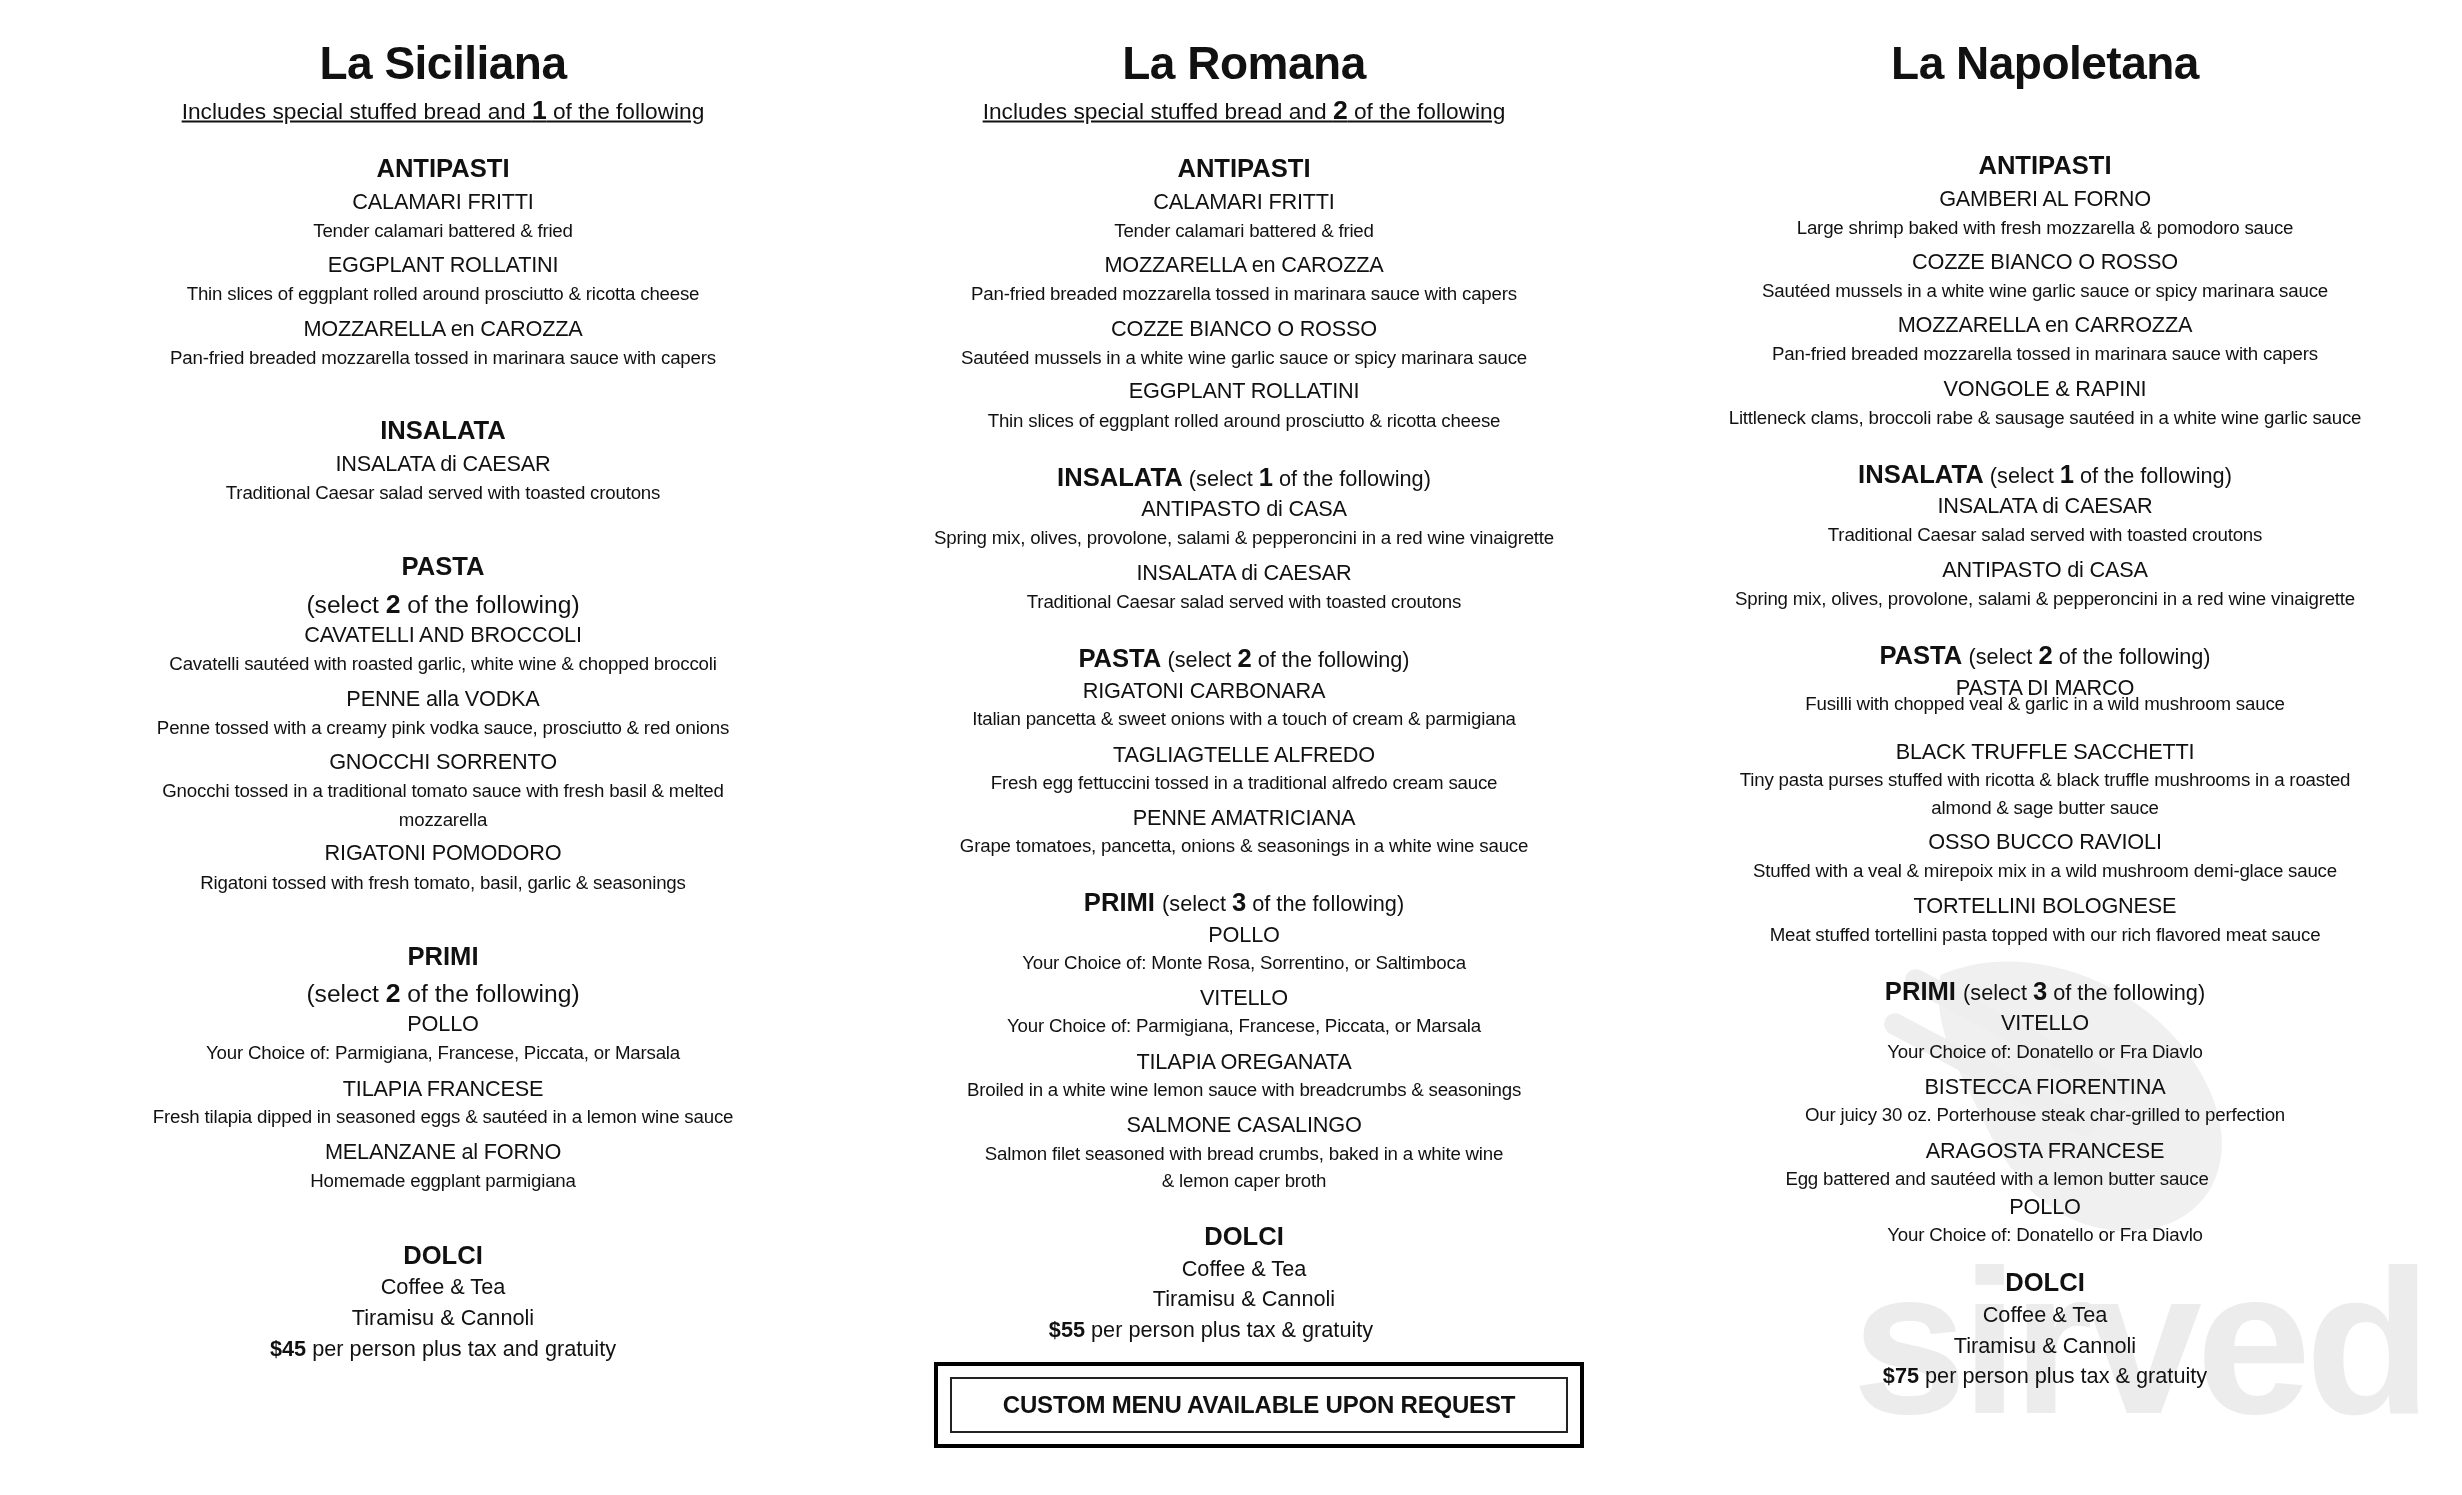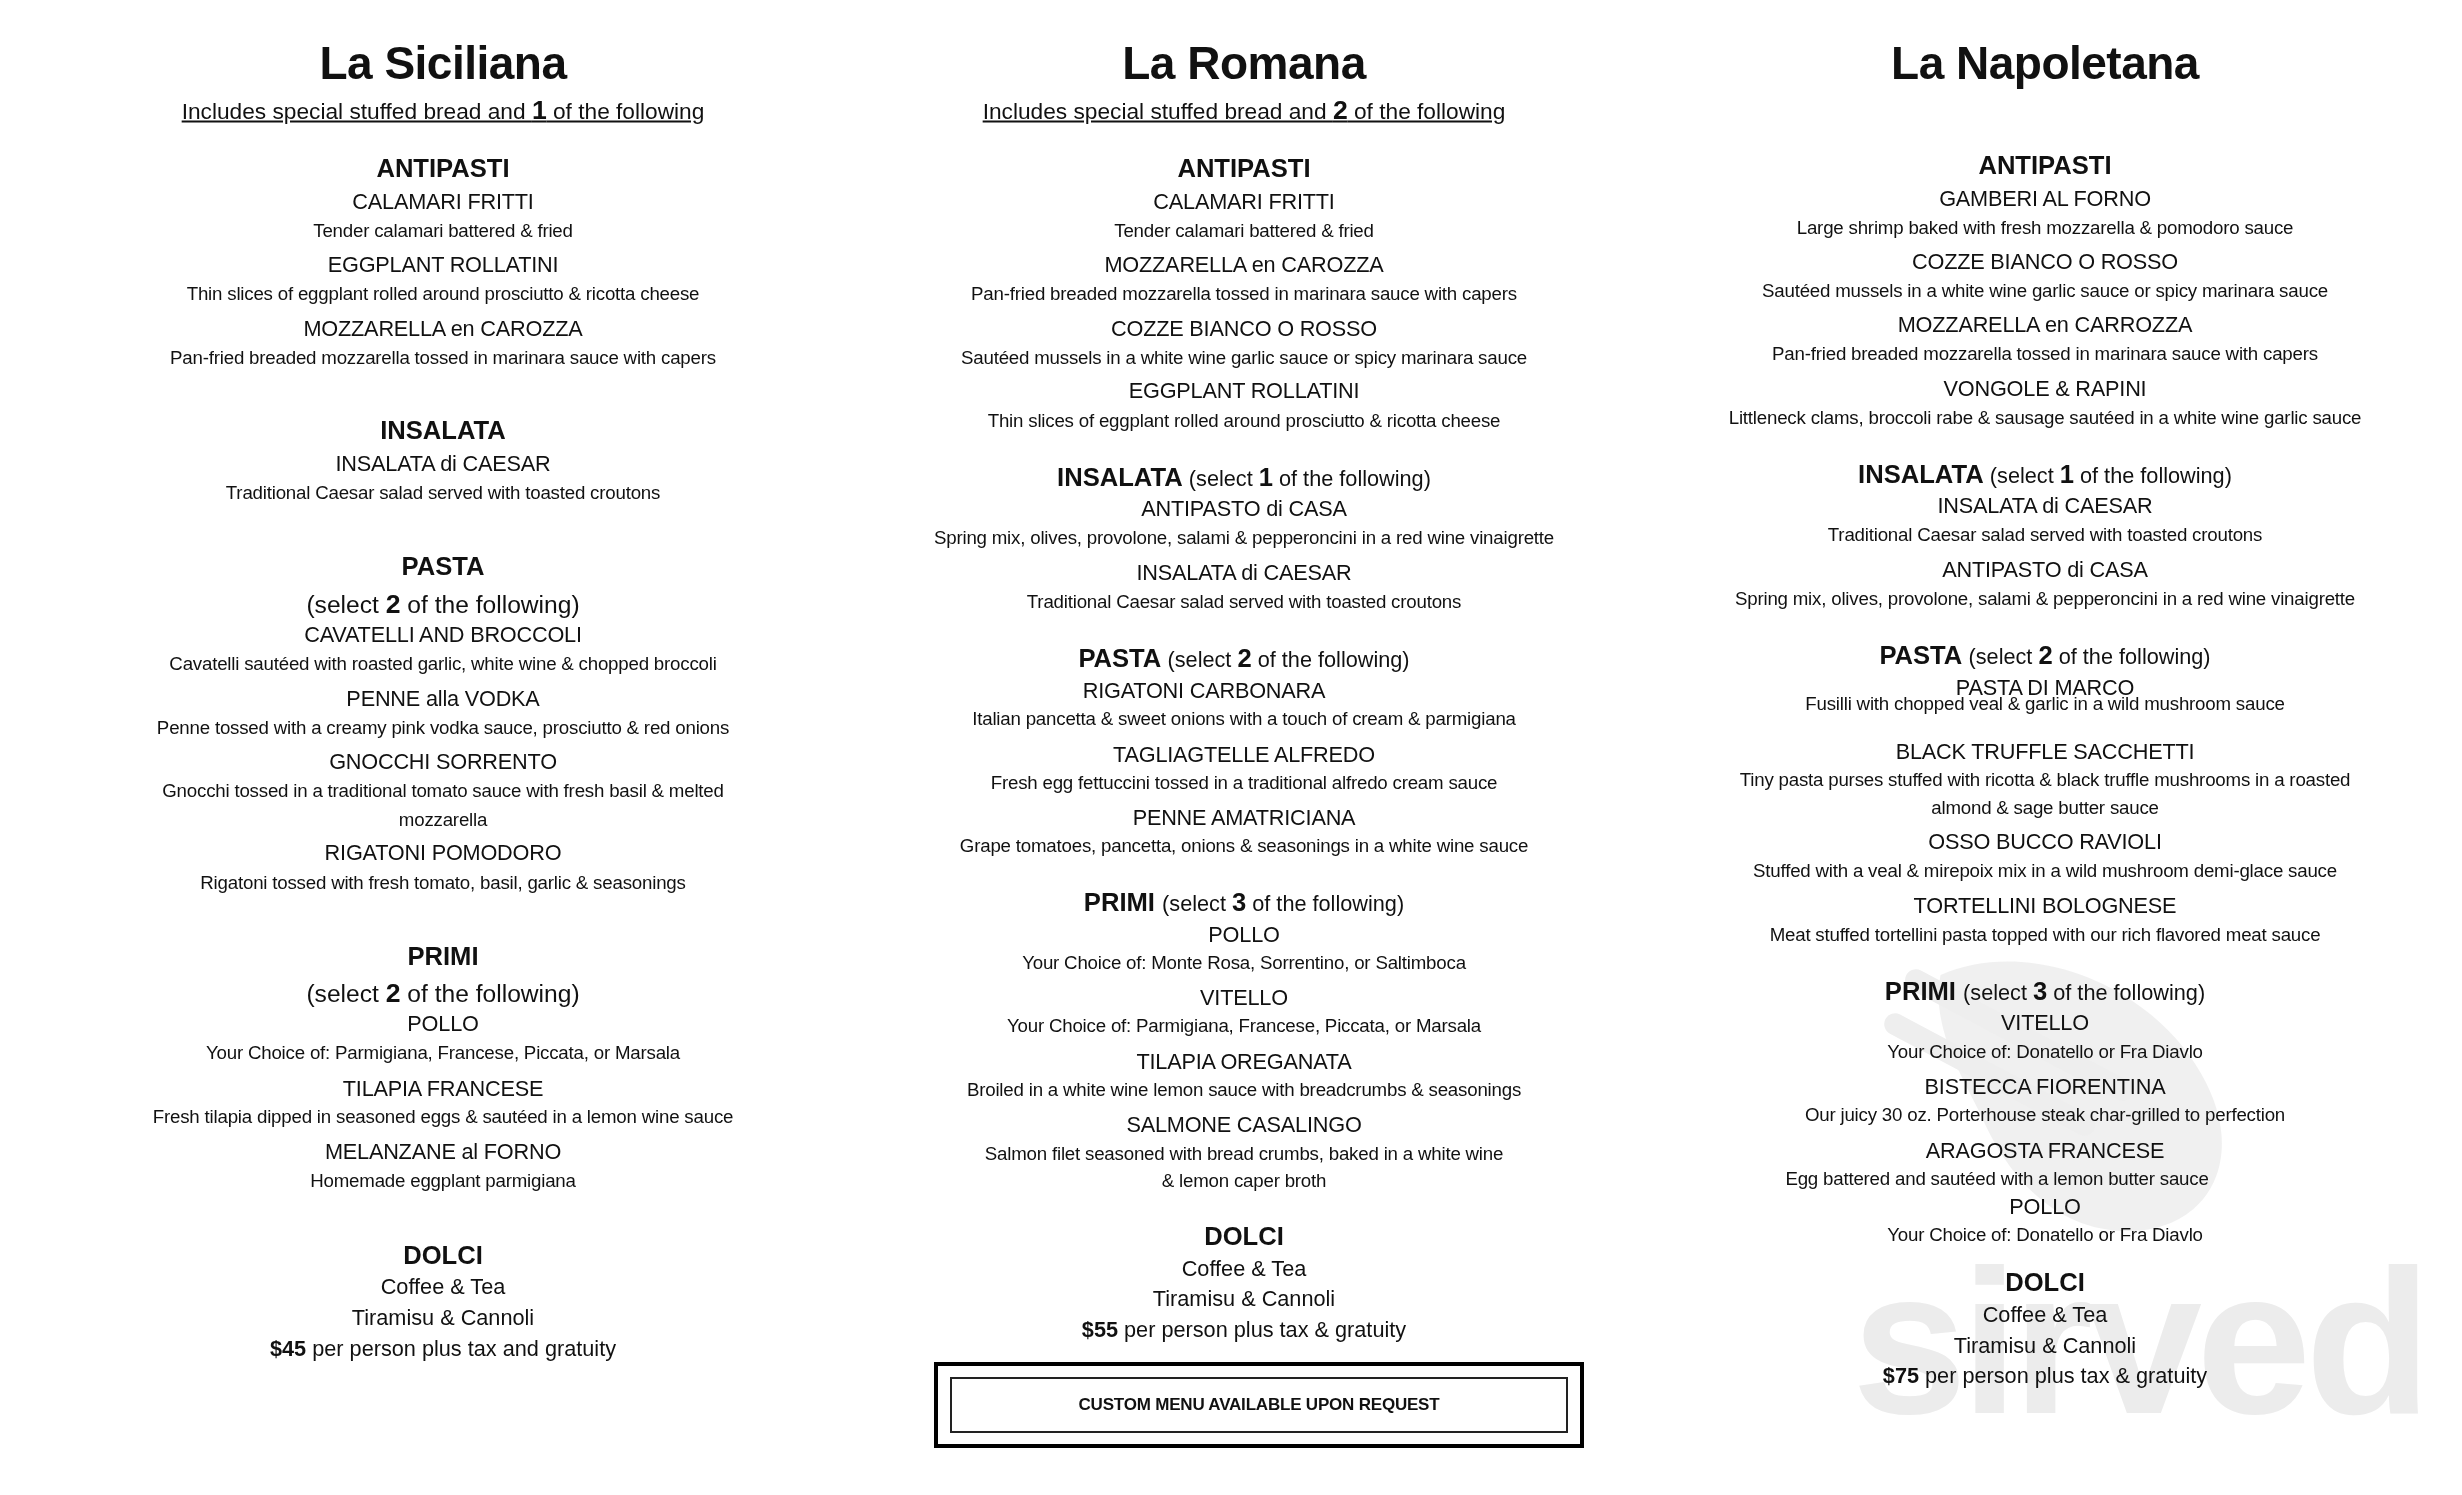--- a/index.html
+++ b/index.html
@@ -17,21 +17,21 @@
   .desc { font-size: 18.7px; letter-spacing: -0.2px; }
   .dolci { font-size: 21.7px; }
   .price { font-size: 21.7px; }
   .price b { font-weight: bold; }
   .watermark { position: absolute; z-index: 0; }
   .menu-col { position: absolute; top: 0; left: 0; width: 100%; height: 100%; z-index: 1; }
   .custom-box { position: absolute; left: 934px; top: 1362px; width: 650px; height: 86px;
                 border: 4.9px solid #000; box-sizing: border-box; z-index: 1; }
   .custom-inner { position: absolute; left: 11.8px; top: 10.8px; right: 11.8px; bottom: 10.8px;
                   border: 2px solid #222; display: flex; align-items: center; justify-content: center; }
-  .custom-label { font-size: 17px; font-weight: bold; letter-spacing: -0.2px; }
+  .custom-label { font-size: 24px; font-weight: bold; letter-spacing: -0.2px; }
 </style>
 </head>
 <body>
 
 <svg class="watermark" style="left:1832px; top:916px;" width="611" height="512" viewBox="0 0 620 520">
   <g fill="#eeeeee">
     <path d="M110 60 C 200 20, 330 70, 380 170 C 420 250, 380 320, 300 320 C 230 320, 180 270, 150 200 C 130 160, 100 110, 110 60 Z" opacity="0.9"></path>
     <rect x="60" y="110" width="260" height="22" rx="11" transform="rotate(28 190 121)"></rect>
     <rect x="40" y="150" width="240" height="22" rx="11" transform="rotate(28 160 161)"></rect>
   </g>
@@ -116,21 +116,21 @@
   <div class="line desc" style="left:1244px; top:1026px;">Your Choice of: Parmigiana, Francese, Piccata, or Marsala</div>
   <div class="line item" style="left:1244px; top:1062px;">TILAPIA OREGANATA</div>
   <div class="line desc" style="left:1244px; top:1090px;">Broiled in a white wine lemon sauce with breadcrumbs &amp; seasonings</div>
   <div class="line item" style="left:1244px; top:1125px;">SALMONE CASALINGO</div>
   <div class="line desc" style="left:1244px; top:1154px;">Salmon filet seasoned with bread crumbs, baked in a white wine</div>
   <div class="line desc" style="left:1244px; top:1181px;">&amp; lemon caper broth</div>
 
   <div class="line section" style="left:1244px; top:1236px;">DOLCI</div>
   <div class="line dolci" style="left:1244px; top:1269px;">Coffee &amp; Tea</div>
   <div class="line dolci" style="left:1244px; top:1299px;">Tiramisu &amp; Cannoli</div>
-  <div class="line price" style="left:1244px; top:1330px;"><b>$55</b><span> per person plus tax &amp; gratuity</span></div>
+  <div class="line price" style="left:1211px; top:1330px;"><b>$55</b><span> per person plus tax &amp; gratuity</span></div>
 </div>
 
 <div class="custom-box">
   <div class="custom-inner">
     <span class="custom-label">CUSTOM MENU AVAILABLE UPON REQUEST</span>
   </div>
 </div>
 
 <div class="menu-col">
   <div class="line title" style="left:2045px; top:63px;">La Napoletana</div>

